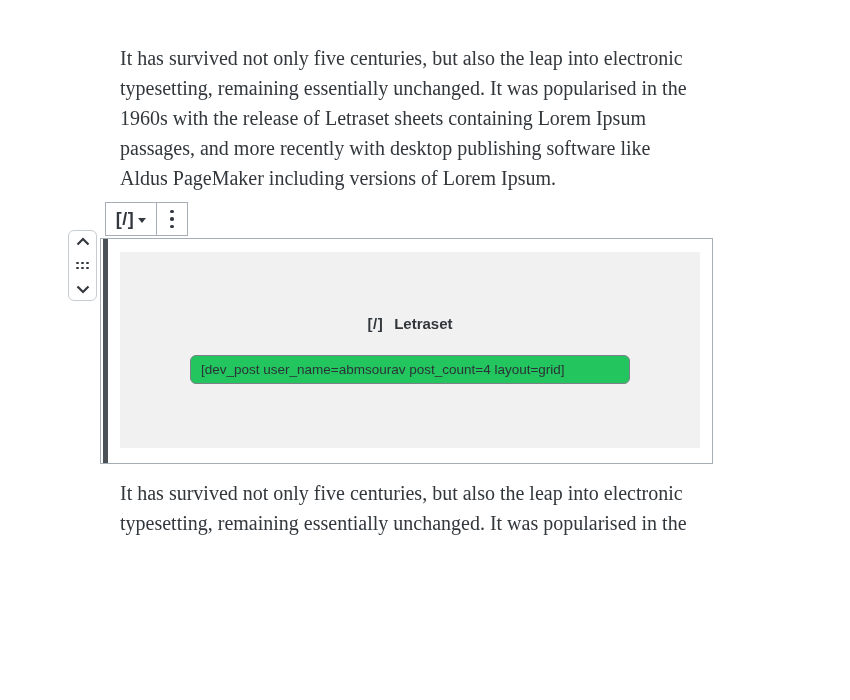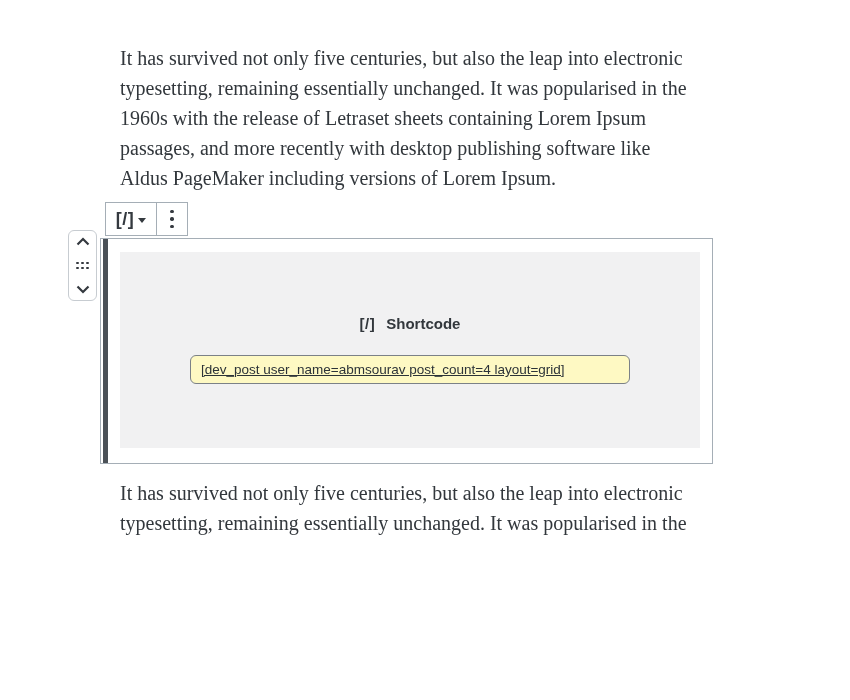--- a/index.html
+++ b/index.html
@@ -110,28 +110,27 @@
   }
   .sc-label-icon{
     font-weight:700;font-size:15px;line-height:1;color:var(--text);
     letter-spacing:0.5px;
   }
   .sc-label-text{
     font-weight:700;font-size:15px;line-height:1;color:var(--text);
   }
   .sc-input{
     width:440px;height:29px;margin-top:24px;
-    background:#fef9c3;
+    background:#22c55e;
     border:1px solid var(--input_border);
     border-radius:6px;
     font-family:"Liberation Sans",sans-serif;
     font-size:13.5px;color:var(--input_text);
     padding:0 10px;
     outline:none;
-    text-decoration:underline;
   }
 </style>
 </head>
 <body>
 
 <div class="canvas">
 
   <p class="para top">It has survived not only five centuries, but also the leap into electronic typesetting, remaining essentially unchanged. It was popularised in the 1960s with the release of Letraset sheets containing Lorem Ipsum passages, and more recently with desktop publishing software like Aldus PageMaker including versions of Lorem Ipsum.</p>
 
   <div class="mover">
@@ -169,21 +168,21 @@
           <i></i>
         </span>
     </button>
   </div>
 
   <div class="block">
     <div class="accent-bar"></div>
     <div class="panel">
       <div class="sc-label">
         <span class="sc-label-icon">[/]</span>
-        <span class="sc-label-text">Shortcode</span>
+        <span class="sc-label-text">Letraset</span>
       </div>
       <input type="text" class="sc-input" value="[dev_post user_name=abmsourav post_count=4 layout=grid]" style="">
     </div>
   </div>
 
   <p class="para bottom">It has survived not only five centuries, but also the leap into electronic typesetting, remaining essentially unchanged. It was popularised in the 1960s with the release of Letraset sheets containing Lorem Ipsum passages, and more recently with desktop publishing software like Aldus PageMaker including versions of Lorem Ipsum.</p>
 
 </div>
 
 </body></html>

